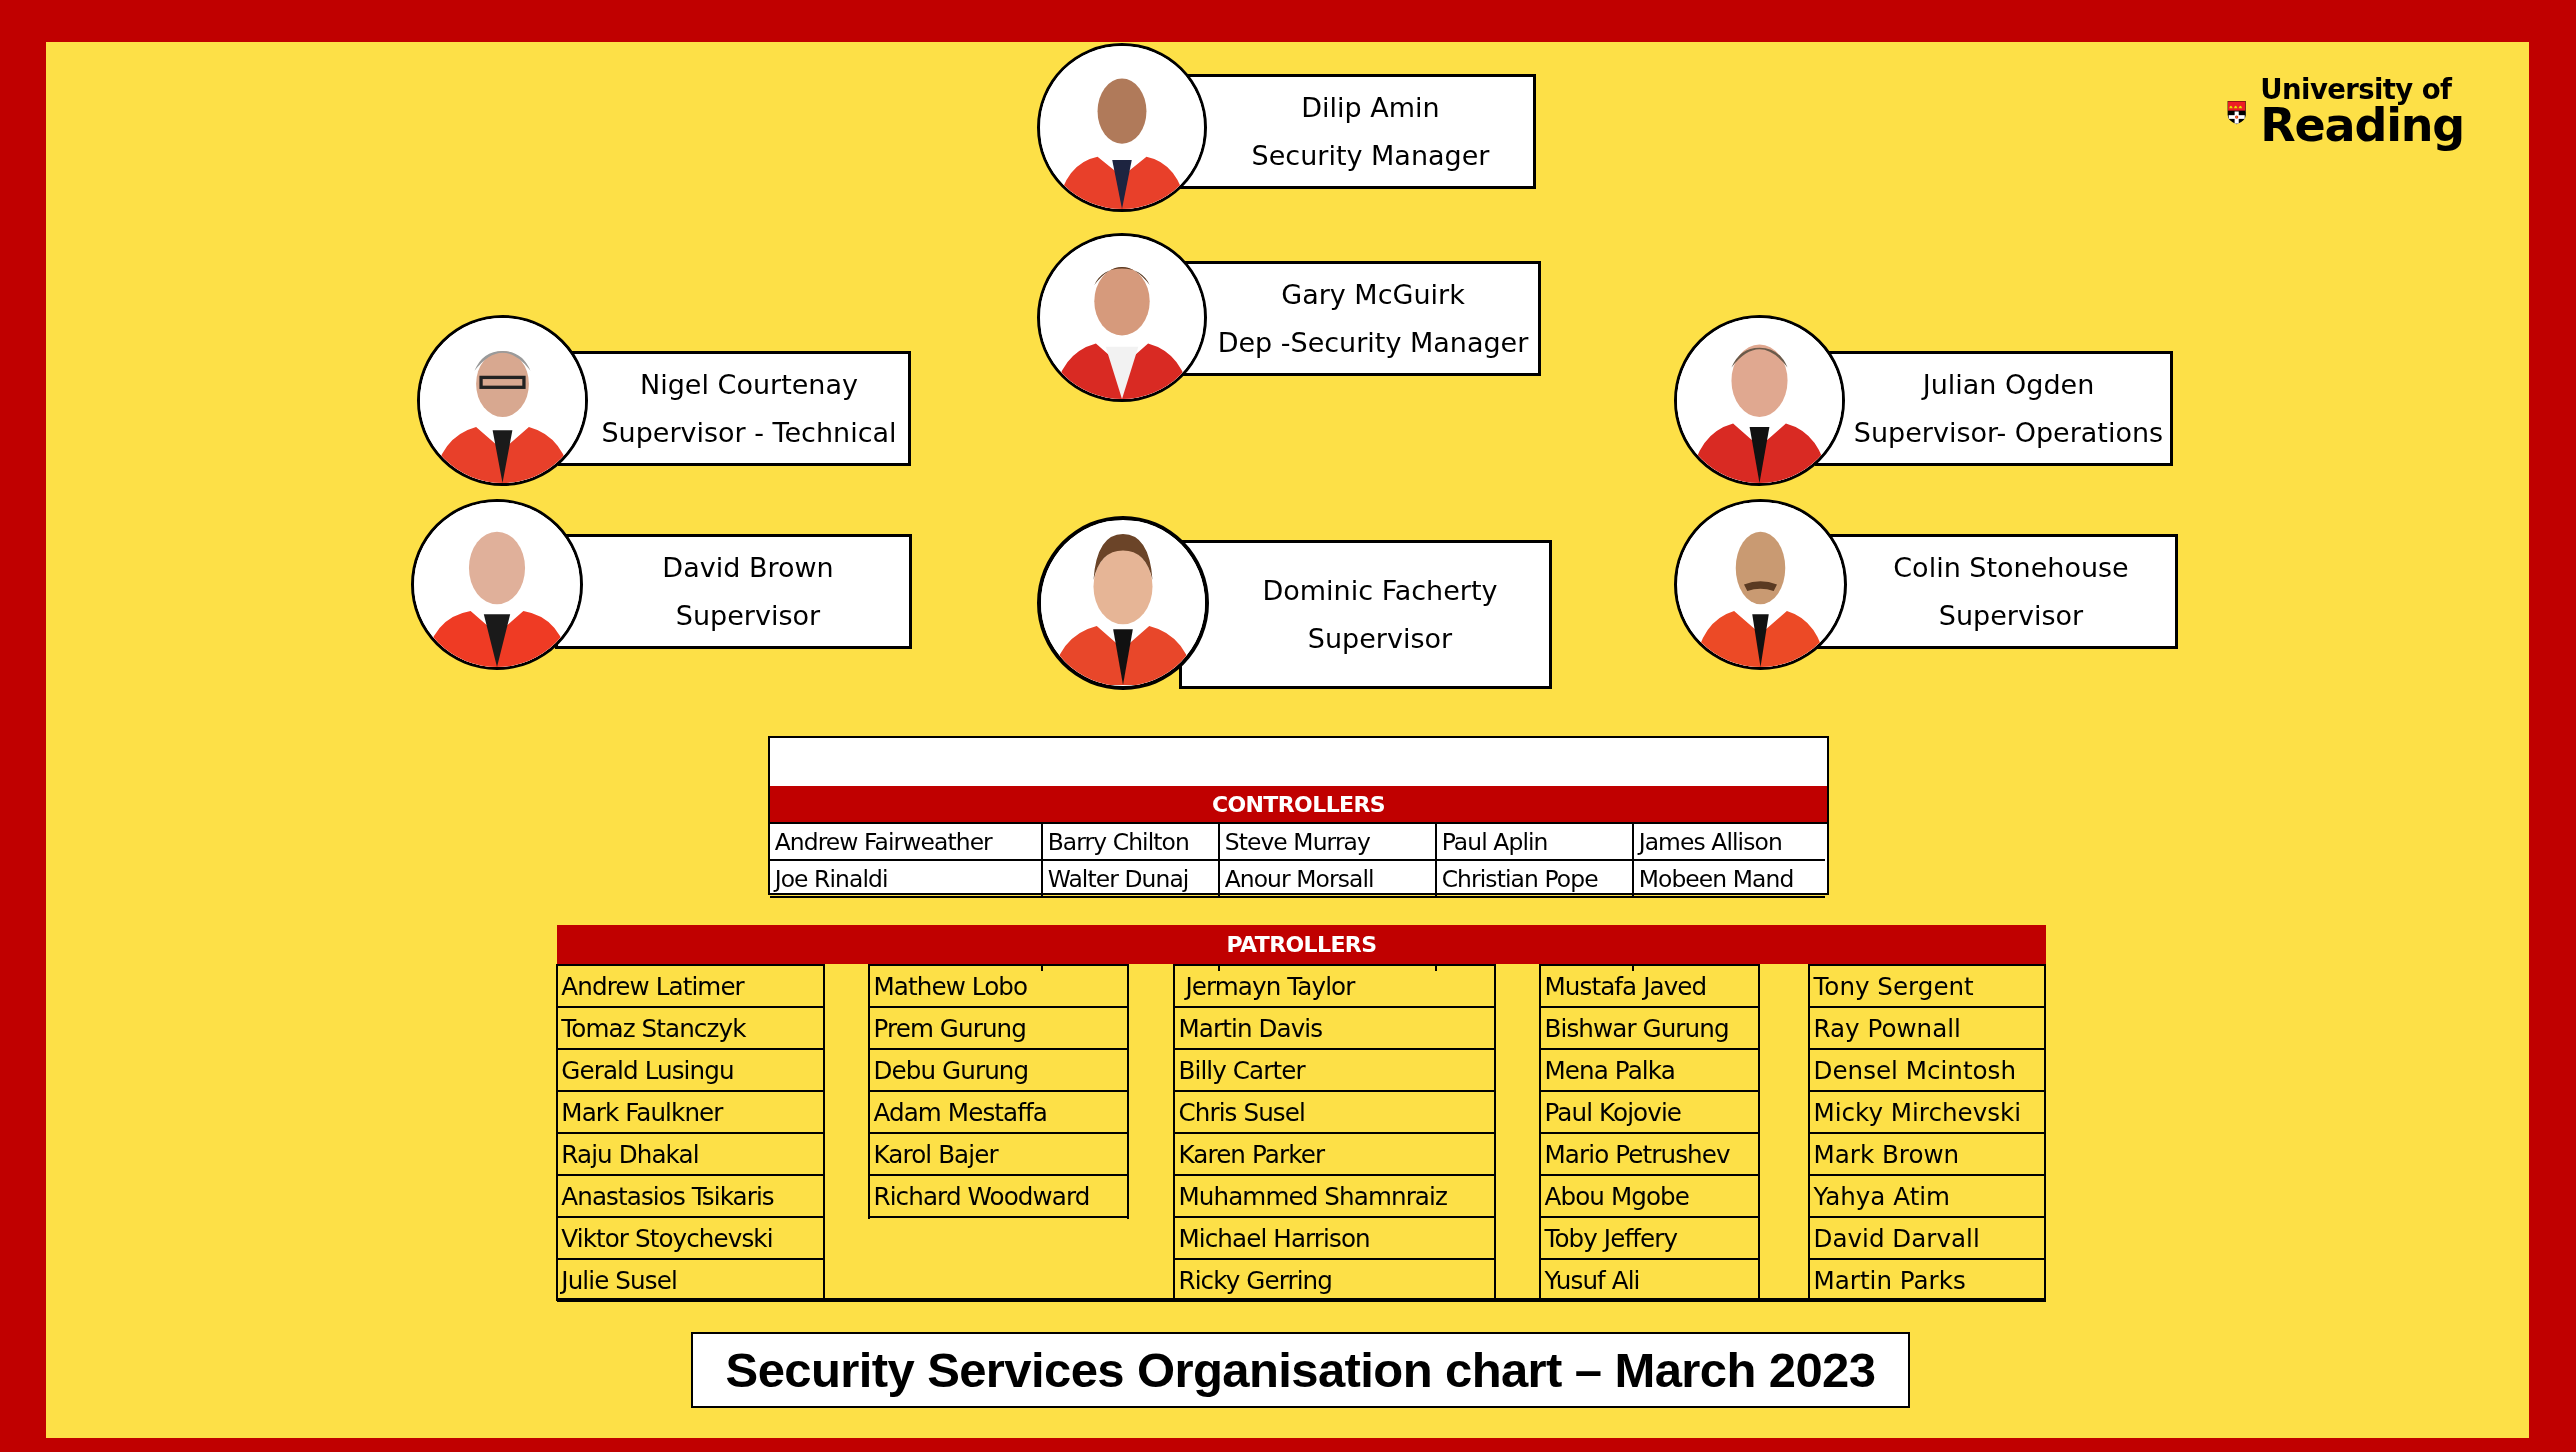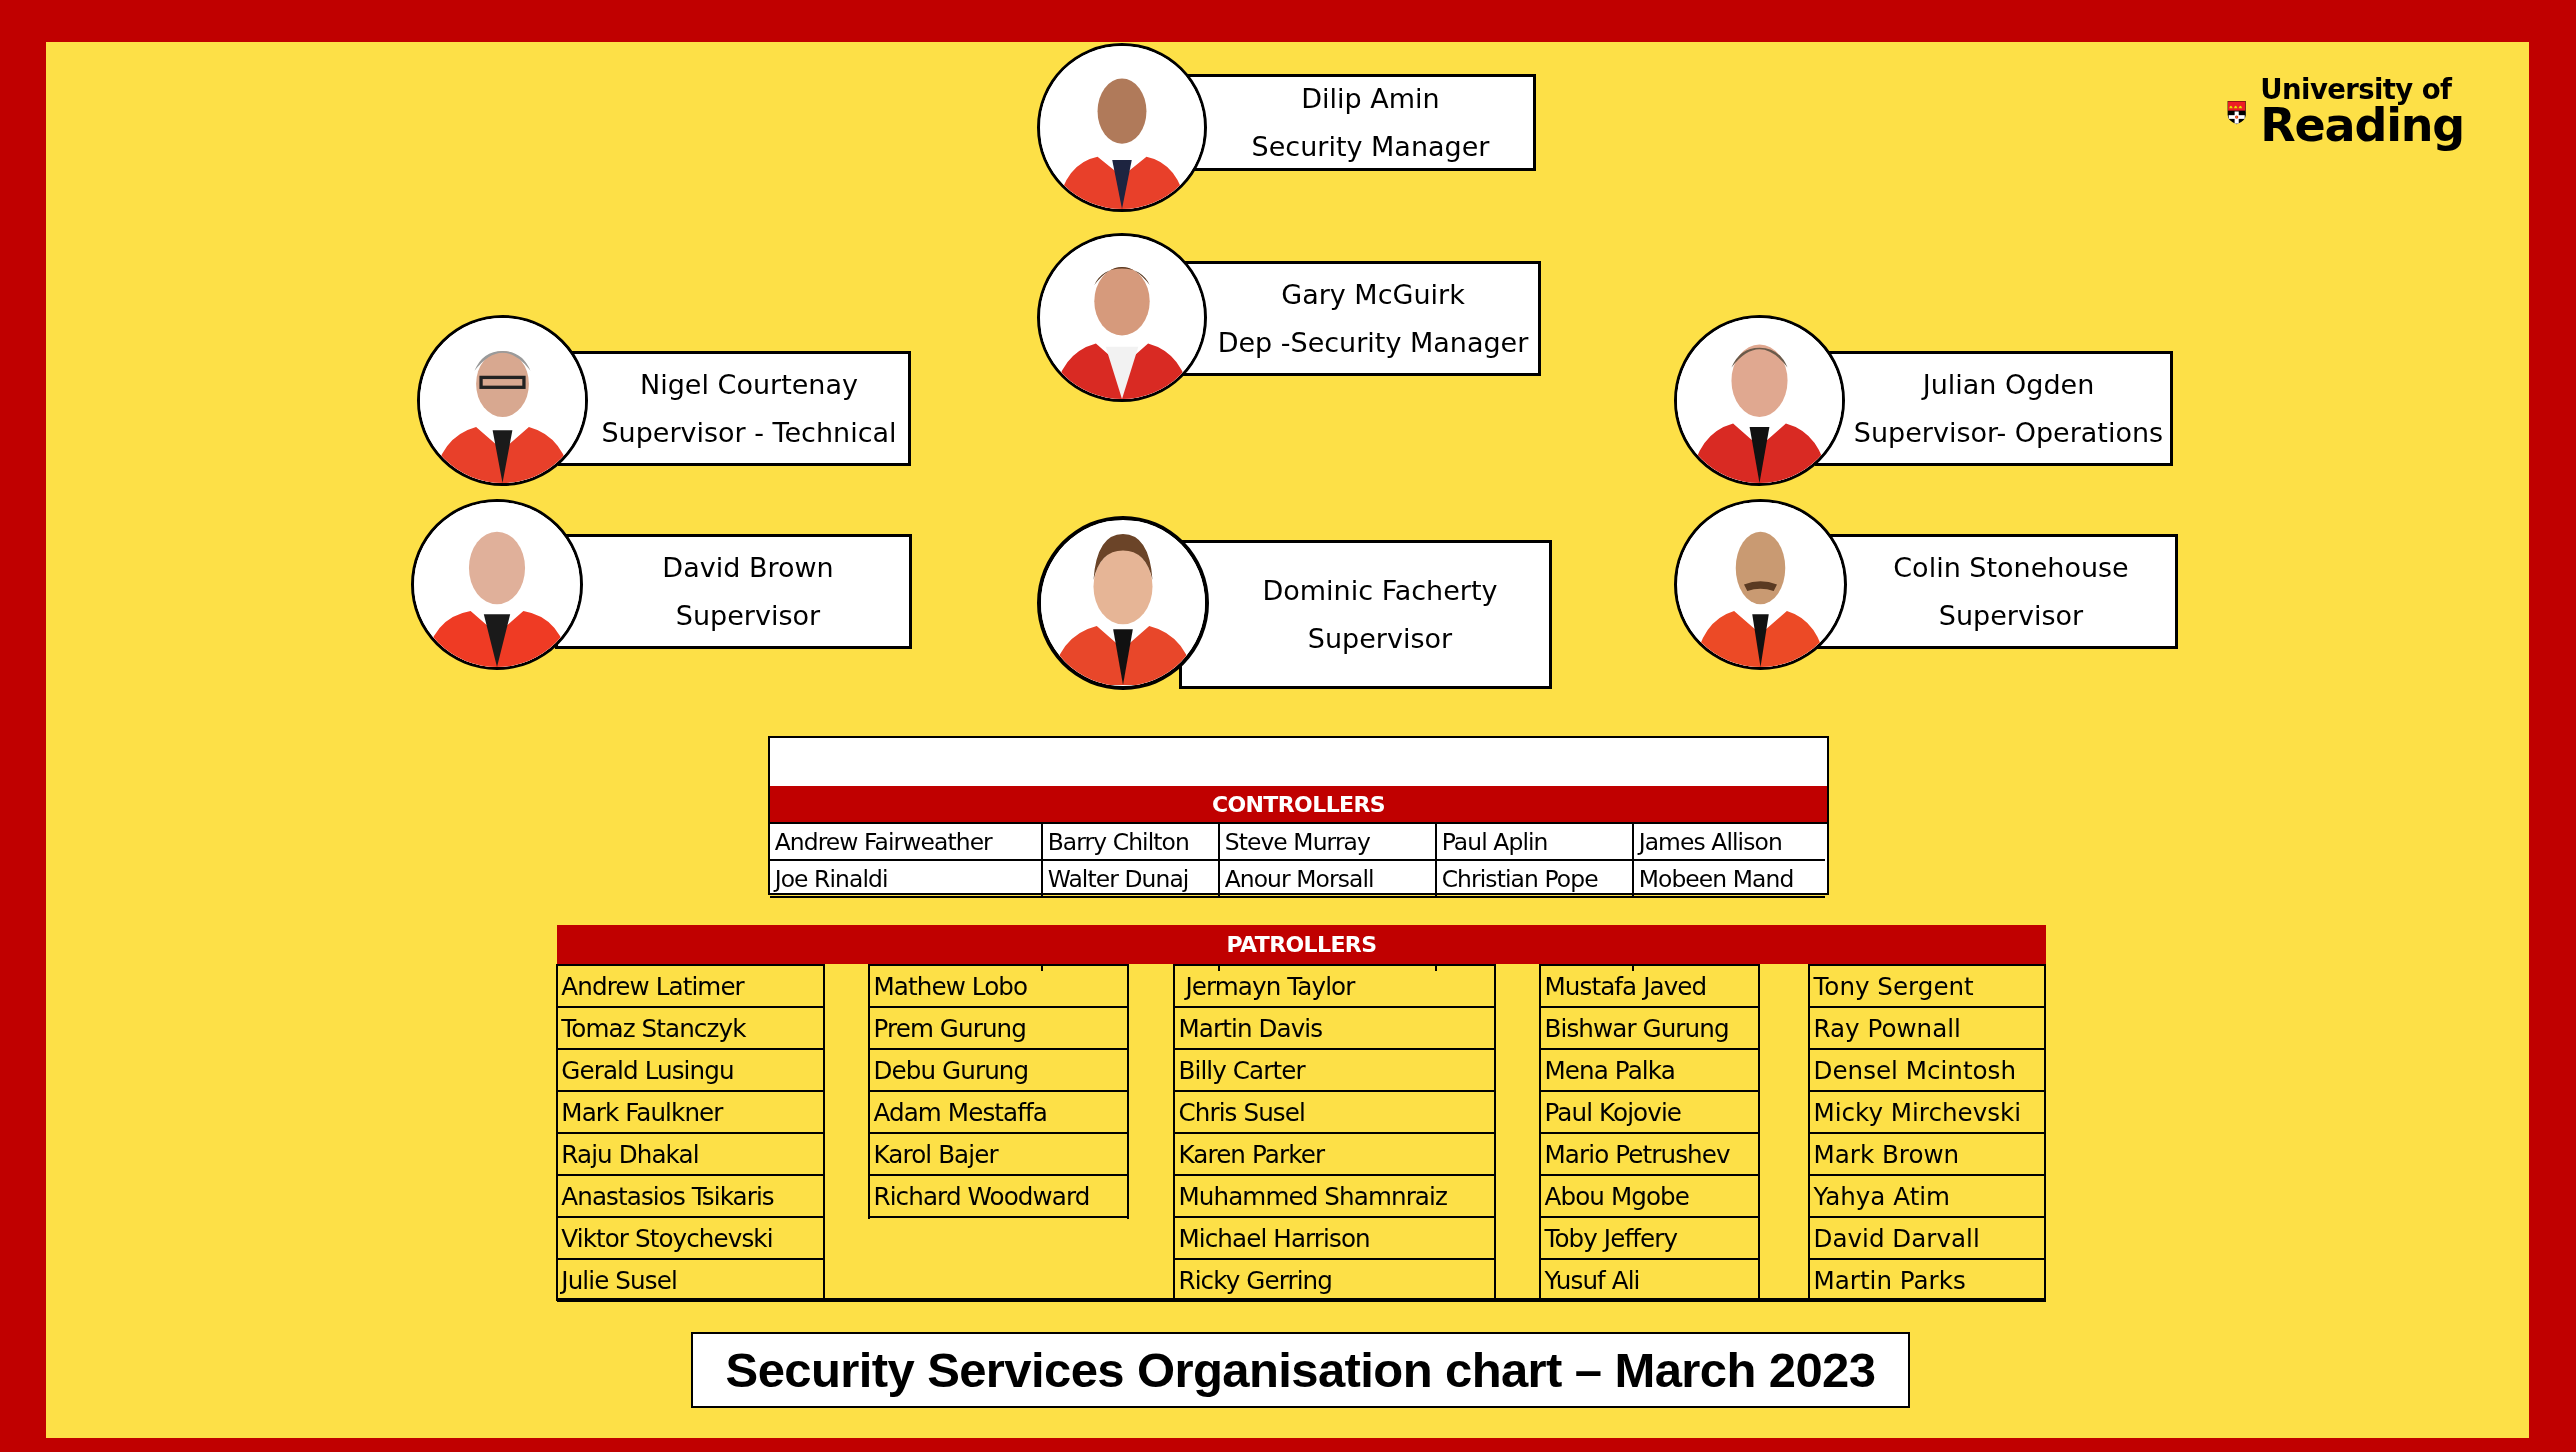--- a/index.html
+++ b/index.html
@@ -101,21 +101,21 @@
       <rect x="8" y="72" width="78" height="18" fill="#fff"></rect>
       <circle cx="47" cy="81" r="8" fill="#d42020"></circle>
       <circle cx="47" cy="81" r="3" fill="#f7e600"></circle>
     </svg>
     <div class="wordmark">
       <span class="wm1">University of</span>
       <span class="wm2">Reading</span>
     </div>
   </div>
 
-  <div class="namebox" style="left:1130px;top:32px;width:360px;height:97px;">
+  <div class="namebox" style="left:1130px;top:32px;width:360px;height:115px;">
     <span>Dilip Amin</span>
     <span>Security Manager</span>
   </div>
   <div class="photo" style="left:991px;top:0.6px;width:170px;height:169px;">
     <svg viewBox="0 0 100 100">
         <rect width="100" height="100" fill="#fff"></rect>
         <path d="M10 100 Q15 72 35 68 L50 80 L65 68 Q85 72 90 100 Z" fill="#e8402a"></path>
         <path d="M44 70 L50 100 L56 70 Z" fill="#1d2440"></path>
         <ellipse cx="50" cy="40" rx="15" ry="20" fill="#b07a5a"></ellipse>
       </svg>

